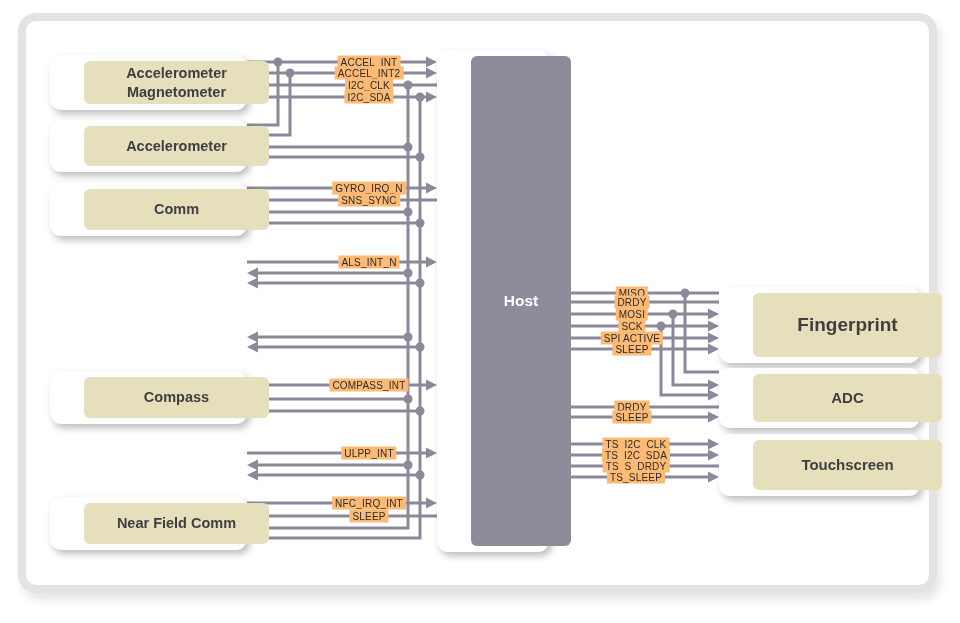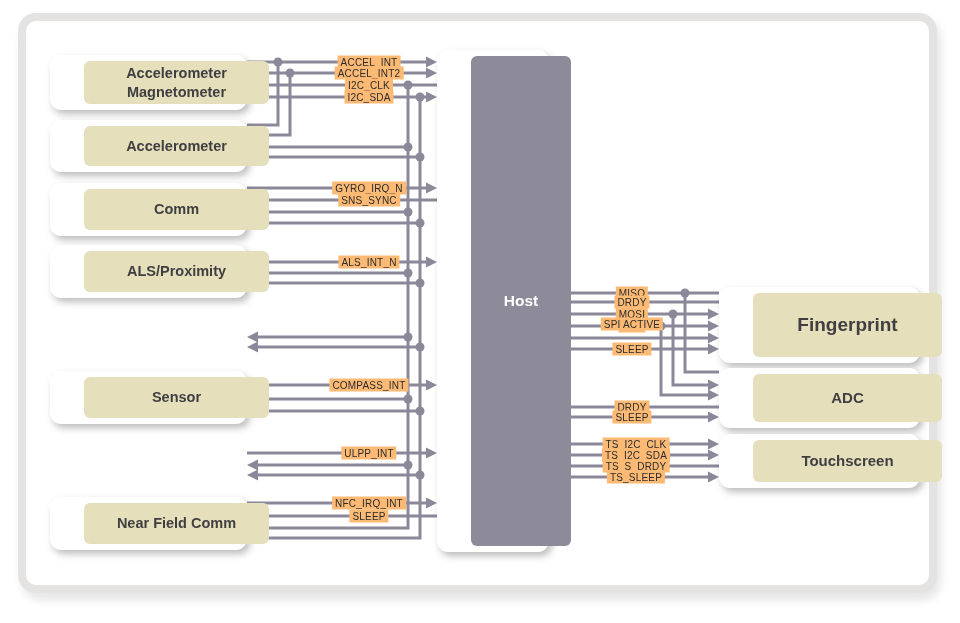--- a/index.html
+++ b/index.html
@@ -141,61 +141,58 @@
   <div class="block" style="left:50px;top:55px;width:197px;height:55px">
     <div class="block-inner tan">Accelerometer
 Magnetometer</div>
   </div>
   <div class="block" style="left:50px;top:120px;width:197px;height:52px">
     <div class="block-inner tan">Accelerometer</div>
   </div>
   <div class="block" style="left:50px;top:183px;width:197px;height:53px">
     <div class="block-inner tan">Comm</div>
   </div>
-  <div class="block" style="left:50px;top:245px;width:197px;height:53px">
-    <div class="block-inner tan">ALS/Proximity</div>
-  </div>
   <div class="block" style="left:50px;top:371px;width:197px;height:53px">
-    <div class="block-inner tan">Sensor</div>
+    <div class="block-inner tan">Compass</div>
   </div>
   <div class="block" style="left:50px;top:497px;width:197px;height:53px">
     <div class="block-inner tan">Near Field Comm</div>
   </div>
 
   <div class="block" style="left:437px;top:50px;width:112px;height:502px">
     <div class="block-inner gray">Host</div>
   </div>
 
   <div class="block" style="left:719px;top:287px;width:201px;height:76px">
     <div class="block-inner tan" style="font-size:19px">Fingerprint</div>
   </div>
   <div class="block" style="left:719px;top:368px;width:201px;height:60px">
     <div class="block-inner tan" style="font-size:15px">ADC</div>
   </div>
-  <div class="block" style="left:719px;top:434px;width:201px;height:54px">
+  <div class="block" style="left:719px;top:434px;width:201px;height:62px">
     <div class="block-inner tan" style="font-size:15px">Touchscreen</div>
   </div>
 
   <div class="sig" style="left:345px;top:62px">ACCEL_INT</div>
   <div class="sig" style="left:345px;top:73px">ACCEL_INT2</div>
   <div class="sig" style="left:345px;top:85px">I2C_CLK</div>
   <div class="sig" style="left:345px;top:97px">I2C_SDA</div>
   <div class="sig" style="left:345px;top:188px">GYRO_IRQ_N</div>
   <div class="sig" style="left:345px;top:200px">SNS_SYNC</div>
   <div class="sig" style="left:345px;top:262px">ALS_INT_N</div>
   <div class="sig" style="left:345px;top:385px">COMPASS_INT</div>
   <div class="sig" style="left:345px;top:453px">ULPP_INT</div>
   <div class="sig" style="left:345px;top:503px">NFC_IRQ_INT</div>
   <div class="sig" style="left:345px;top:516px">SLEEP</div>
 
   <div class="sig" style="left:608px;top:293px">MISO</div>
   <div class="sig" style="left:608px;top:302px">DRDY</div>
   <div class="sig" style="left:608px;top:314px">MOSI</div>
   <div class="sig" style="left:608px;top:326px">SCK</div>
-  <div class="sig" style="left:608px;top:324px">SPI ACTIVE</div>
+  <div class="sig" style="left:608px;top:338px">SPI ACTIVE</div>
   <div class="sig" style="left:608px;top:349px">SLEEP</div>
   <div class="sig" style="left:608px;top:407px">DRDY</div>
   <div class="sig" style="left:608px;top:417px">SLEEP</div>
   <div class="sig" style="left:612px;top:444px">TS_I2C_CLK</div>
   <div class="sig" style="left:612px;top:455px">TS_I2C_SDA</div>
   <div class="sig" style="left:612px;top:466px">TS_S_DRDY</div>
   <div class="sig" style="left:612px;top:477px">TS_SLEEP</div>
 
 </div>
 

